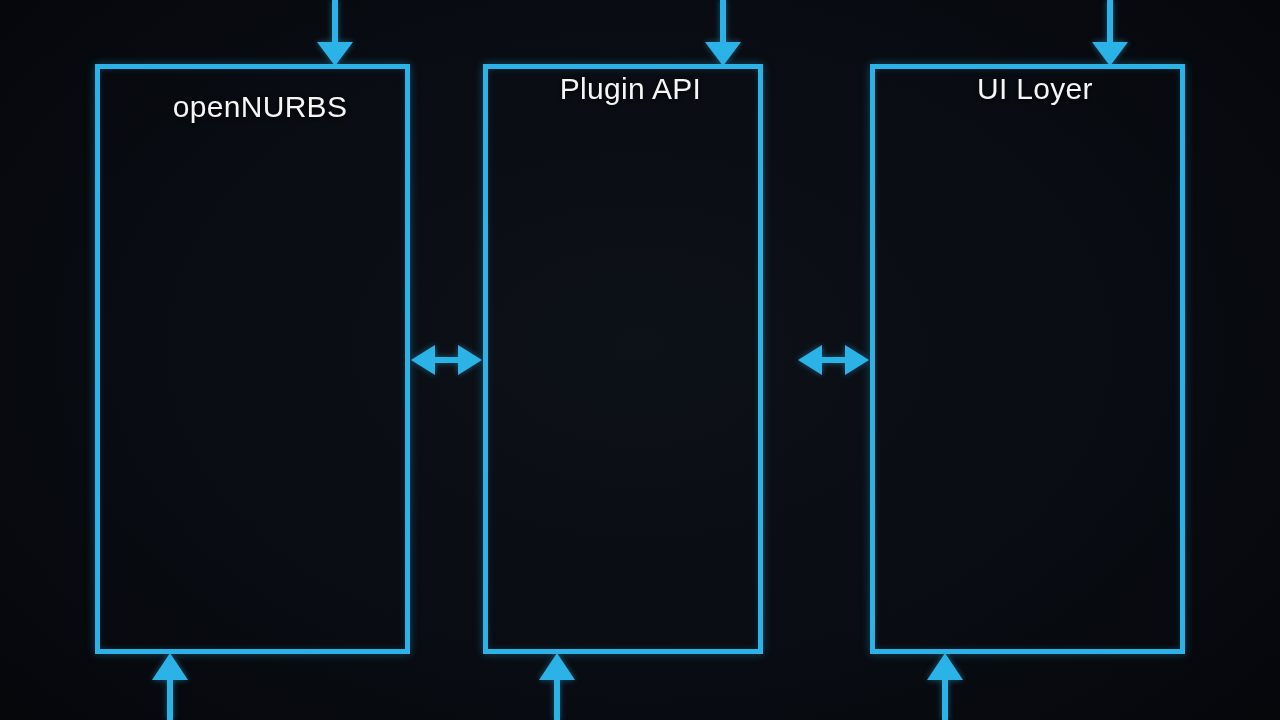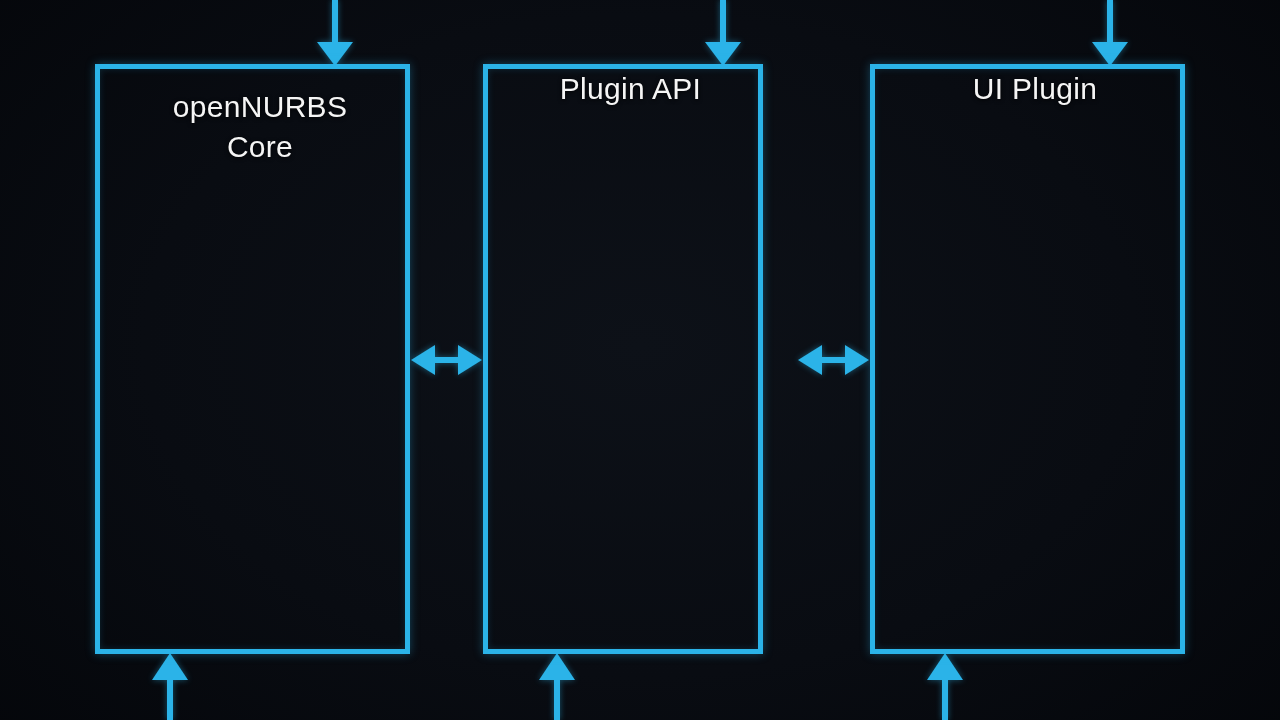--- a/index.html
+++ b/index.html
@@ -91,29 +91,28 @@
     <g>
       <line x1="817" y1="360" x2="850" y2="360" stroke="currentColor" stroke-width="6"></line>
       <polygon points="798,360 822,345 822,375" fill="currentColor"></polygon>
       <polygon points="869,360 845,345 845,375" fill="currentColor"></polygon>
     </g>
   </svg>
 
   <div class="node node-1">
     <div class="node-label">
       <span>openNURBS</span>
-      <span>Core</span>
     </div>
   </div>
 
   <div class="node node-2">
     <div class="node-label">
       <span>Plugin API</span>
     </div>
   </div>
 
   <div class="node node-3">
     <div class="node-label">
-      <span>UI Plugin</span>
+      <span>UI Loyer</span>
     </div>
   </div>
 
 </div>
 
 </body></html>

